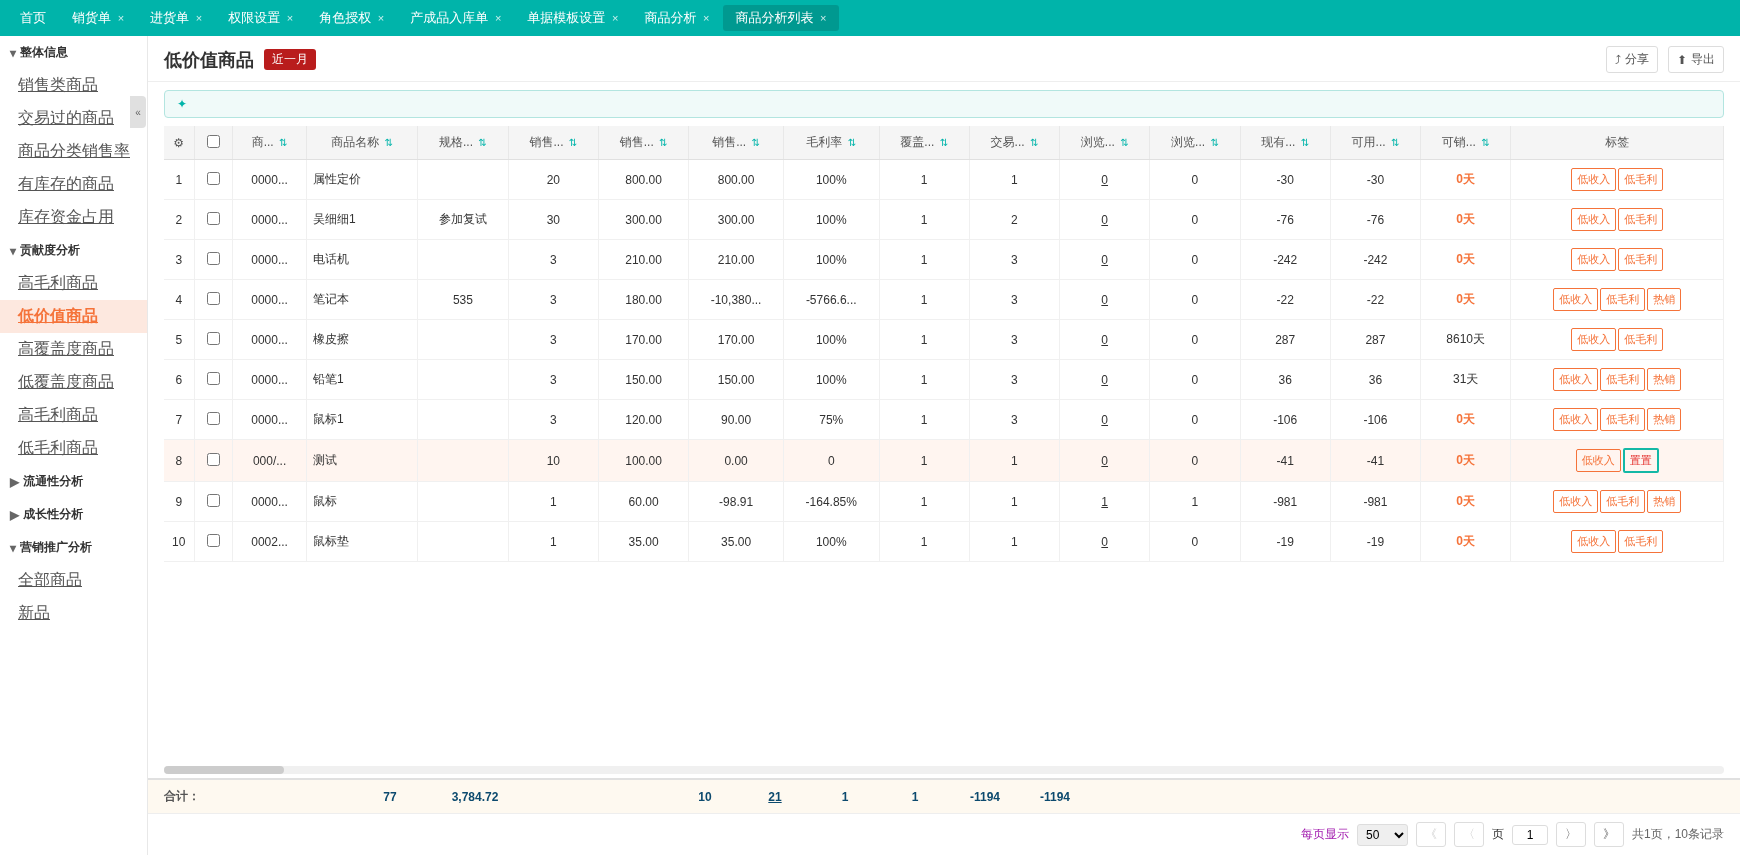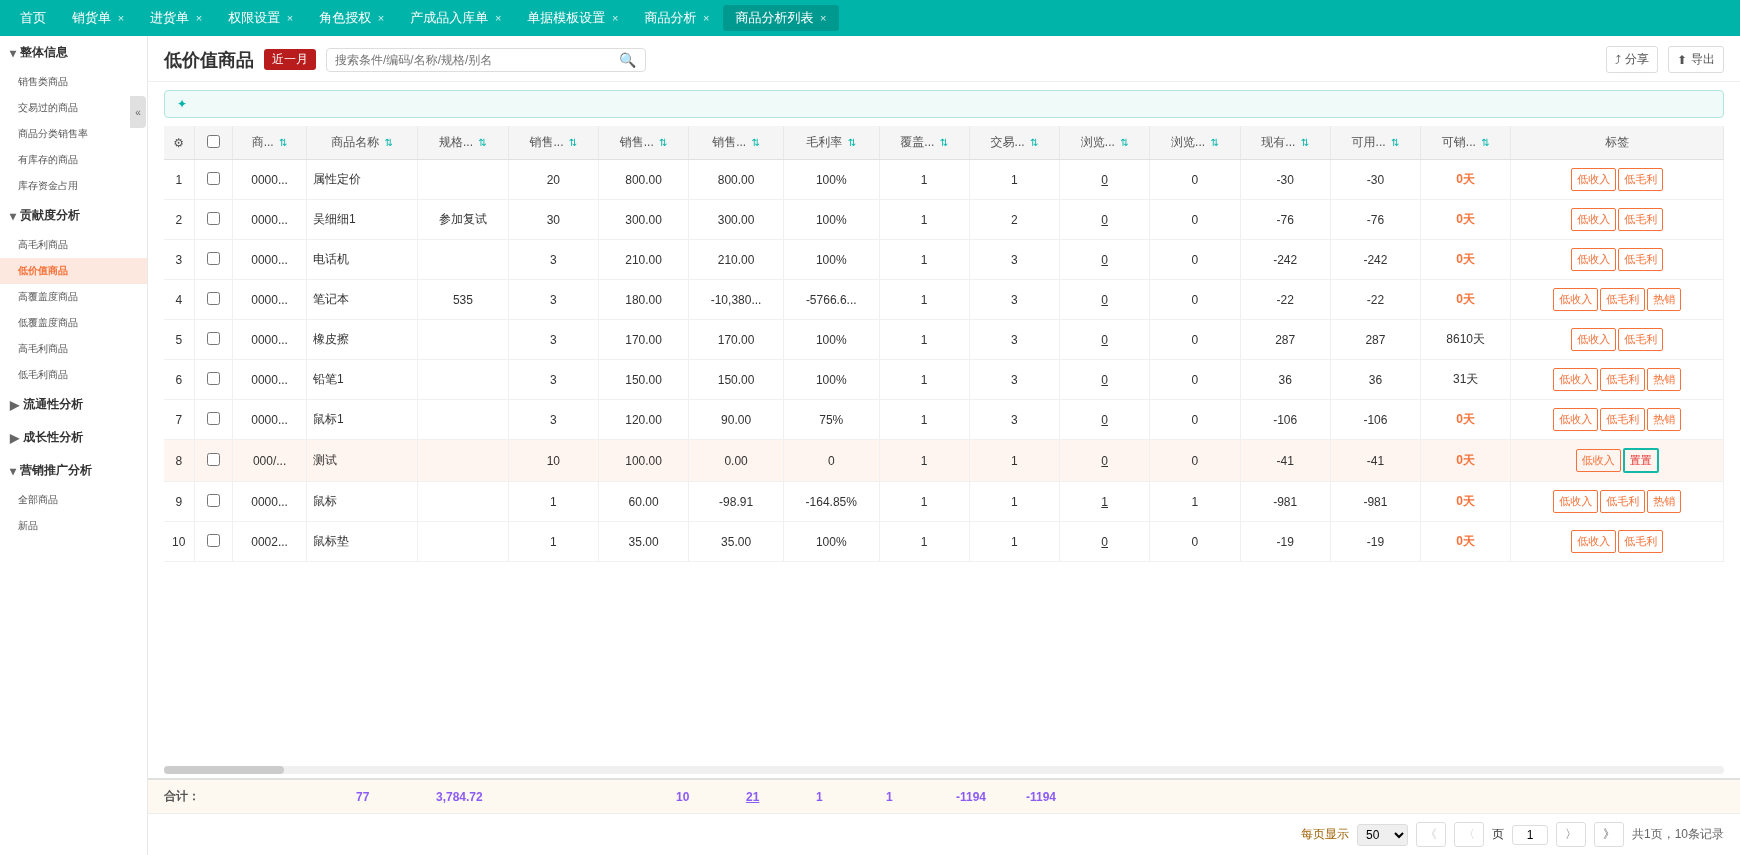--- a/index.html
+++ b/index.html
@@ -46,21 +46,22 @@
       font-weight: bold;
       color: #333;
       cursor: pointer;
       font-size: 12px;
     }
     .sidebar-section-header .arrow { margin-right: 4px; color: #666; }
     .sidebar-item {
       padding: 6px 10px 6px 18px;
       cursor: pointer;
       color: #555;
-      font-size: 10px;
+      font-size: 16px;
+      text-decoration: underline;
     }
     .sidebar-item.active { background: #fde8df; color: #f5733a; font-weight: bold; }
     .collapse-btn {
       position: absolute;
       left: 130px;
       top: 60px;
       width: 16px;
       height: 32px;
       background: #e0e0e0;
       border-radius: 0 4px 4px 0;
@@ -218,36 +219,37 @@
       font-size: 12px;
       gap: 10px;
     }
     .footer-label { color: #555; margin-right: 20px; }
     .footer-cells {
       display: flex;
       flex: 1;
       gap: 0;
     }
     .footer-cell {
+      text-align: center;
       padding: 0 6px;
-      color: #8b5cf6;
+      color: #0c4a6e;
     }
 
     
     .pagination {
       display: flex;
       align-items: center;
       justify-content: flex-end;
       padding: 8px 16px;
       gap: 8px;
       border-top: 1px solid #eee;
       background: #fff;
       font-size: 12px;
     }
-    .pagination .page-size-label { color: #a16207; }
+    .pagination .page-size-label { color: #a21caf; }
     .pagination select {
       border: 1px solid #ddd;
       border-radius: 3px;
       padding: 2px 4px;
       font-size: 12px;
     }
     .page-btn {
       border: 1px solid #ddd;
       background: #fff;
       padding: 3px 8px;
@@ -343,24 +345,20 @@
     </div>
     <div class="sidebar-item">全部商品</div>
     <div class="sidebar-item">新品</div>
   </div>
 
   <div class="content">
 
     <div class="content-header">
       <span class="page-title">低价值商品</span>
       <button class="tag-btn">近一月</button>
-      <div class="search-box">
-        <input type="text" placeholder="搜索条件/编码/名称/规格/别名" style="">
-        <span class="search-icon">🔍</span>
-      </div>
       <div class="header-actions">
         <button class="action-btn">
           <span>⤴</span>
           <span>分享</span>
         </button>
         <button class="action-btn">
           <span>⬆</span>
           <span>导出</span>
         </button>
       </div>

